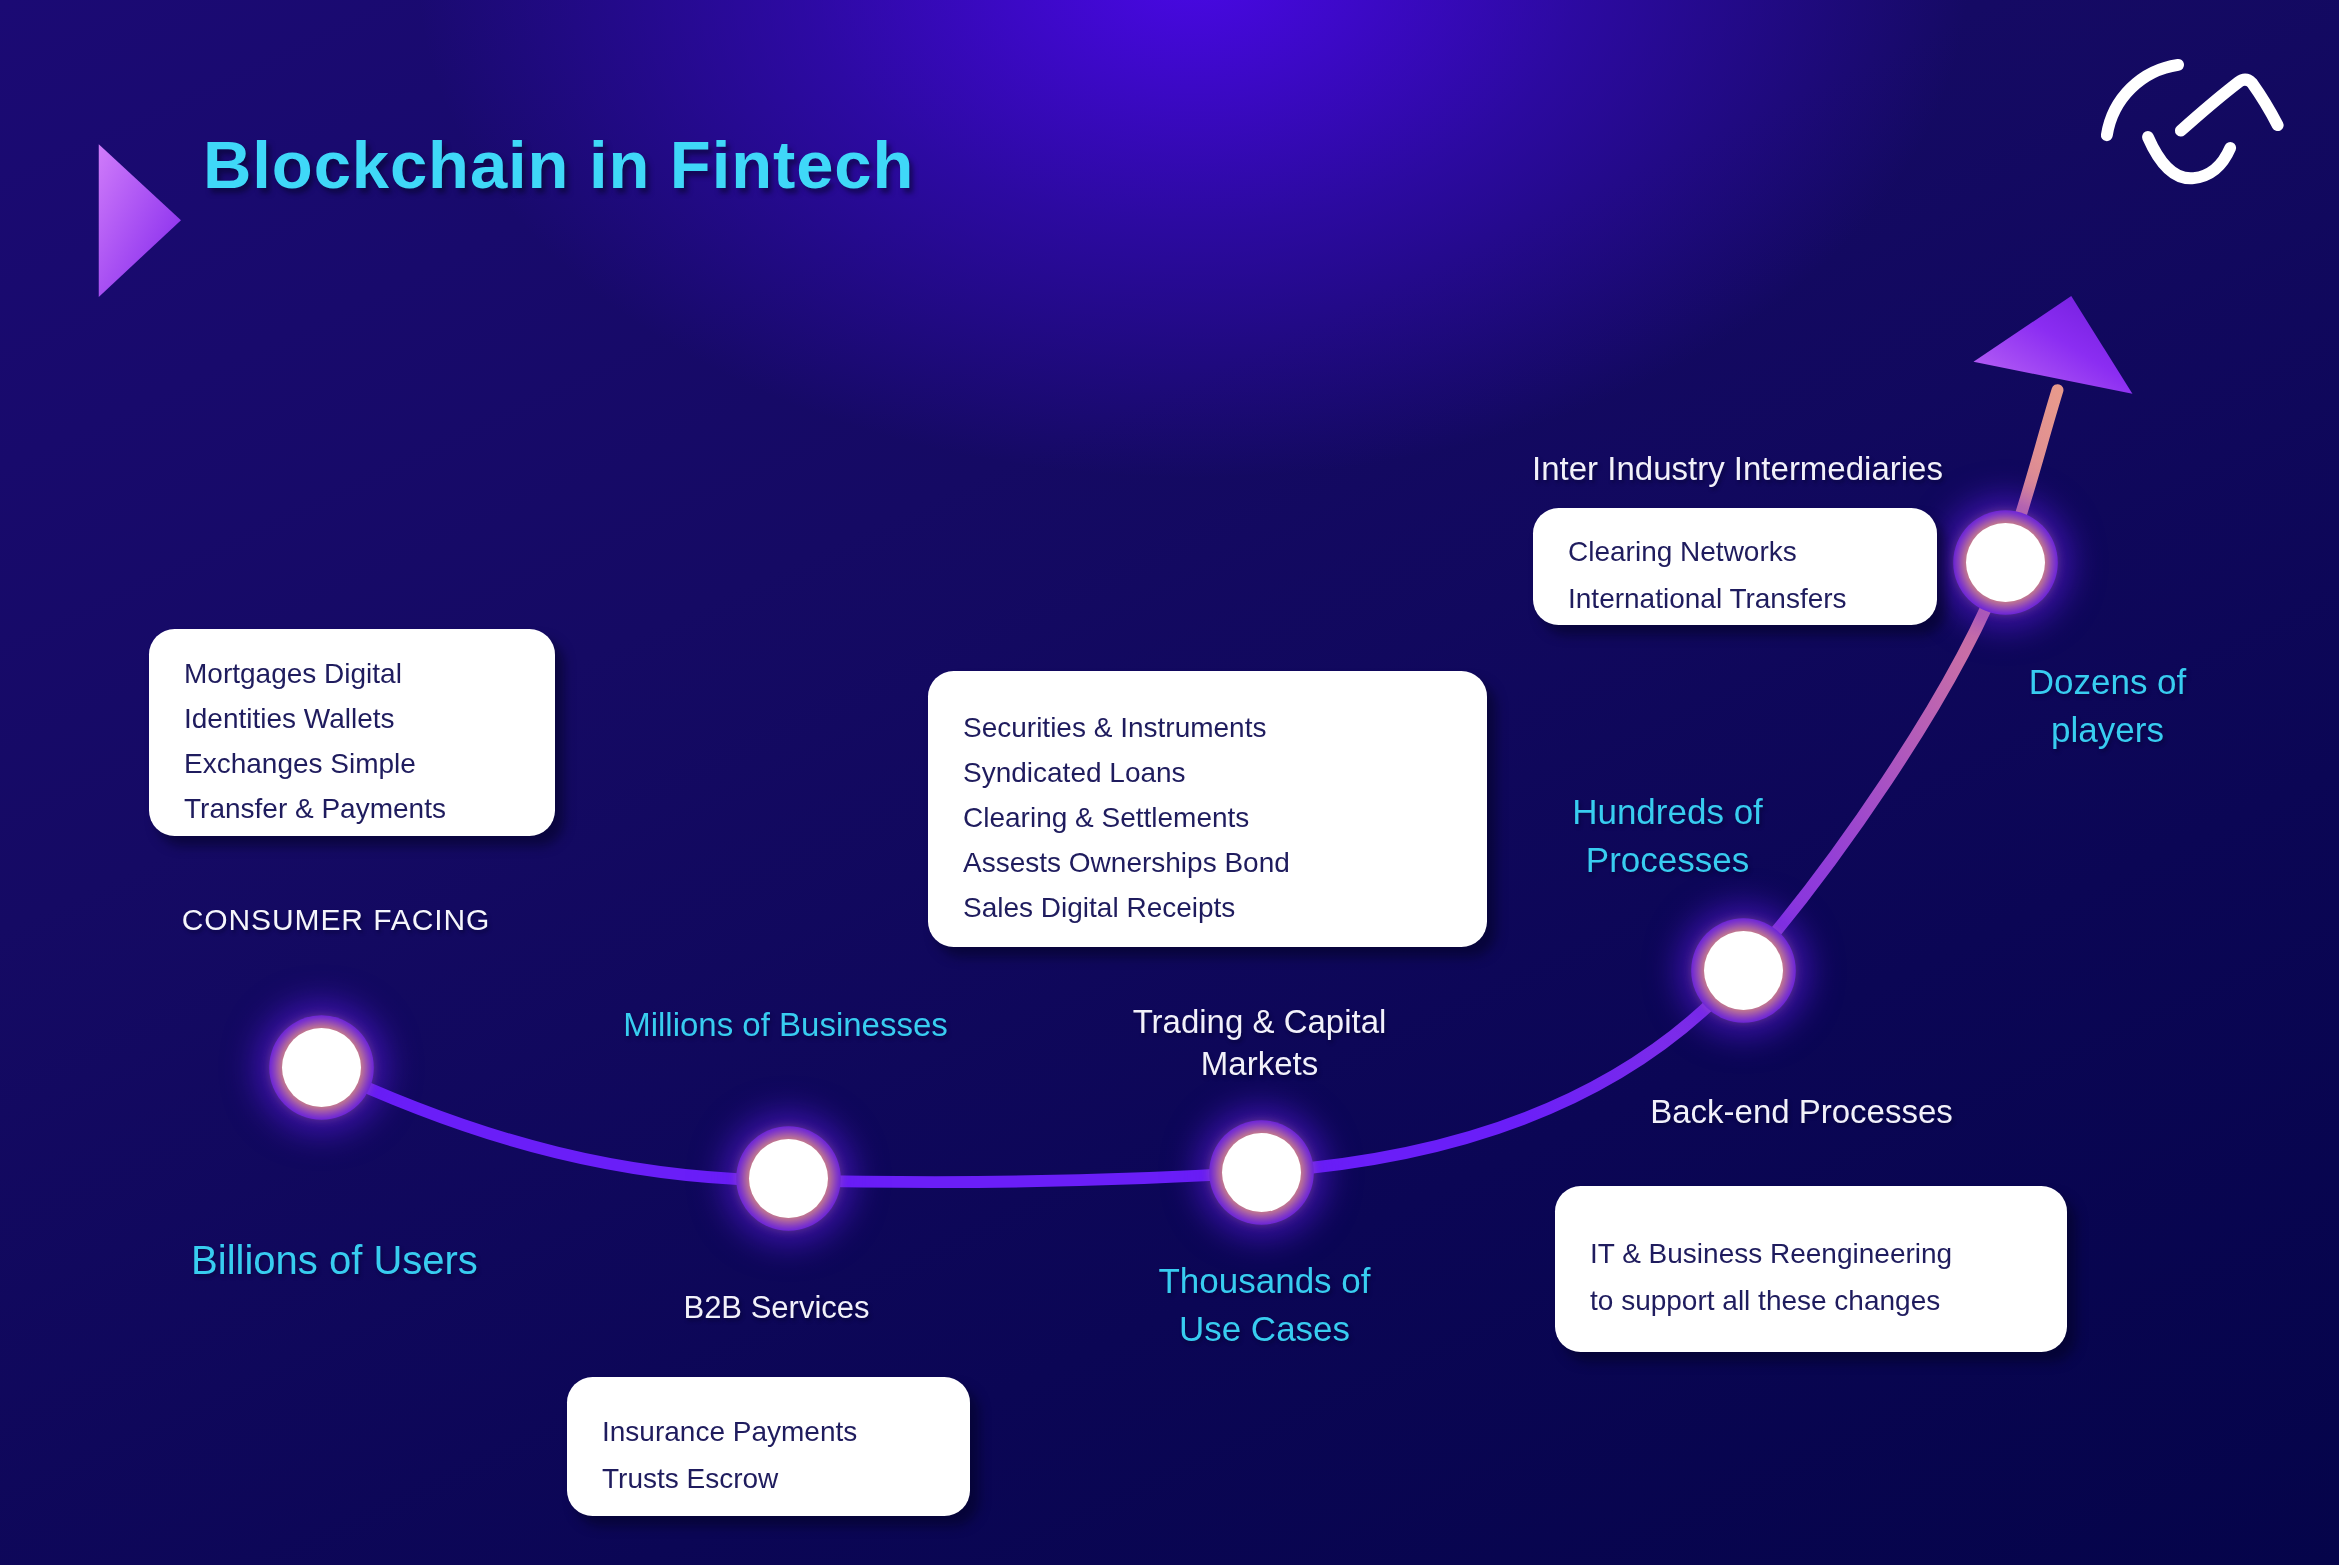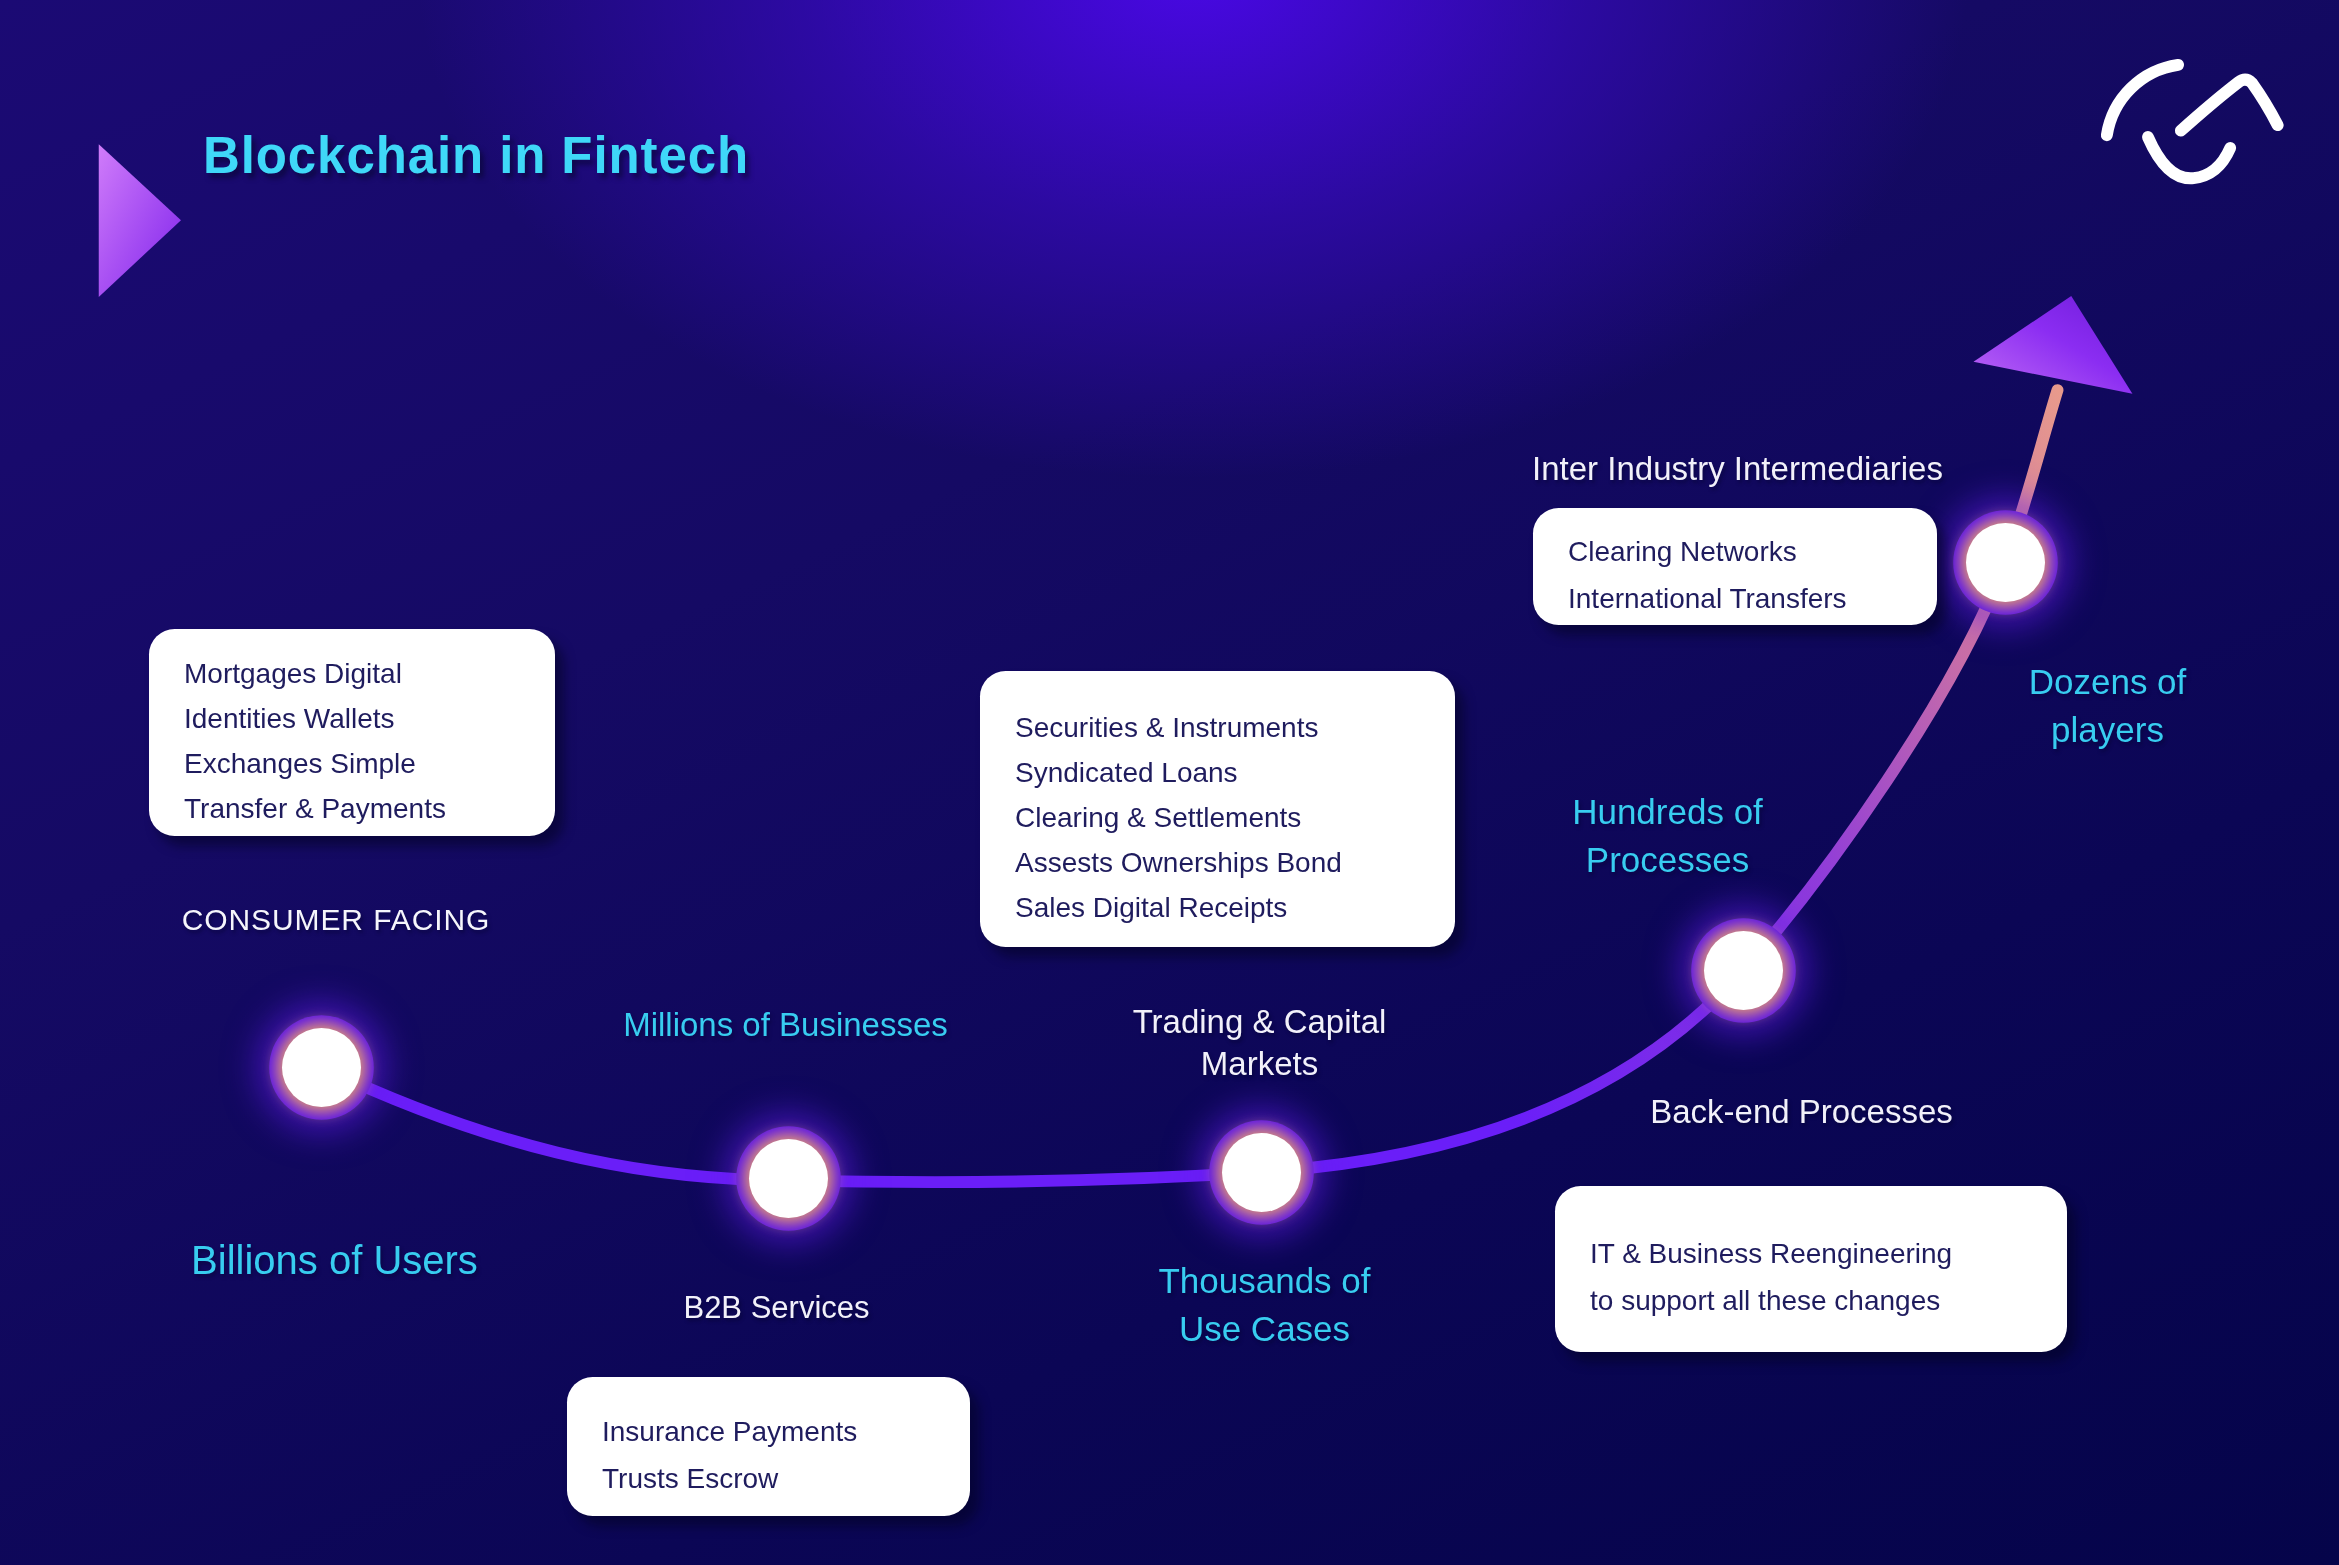--- a/index.html
+++ b/index.html
@@ -11,21 +11,21 @@
   .slide{
     position:relative;width:2339px;height:1565px;overflow:hidden;
     background:
       radial-gradient(1142px 749px ellipse at 51% -2%, rgba(76,8,236,0.95) 0%, rgba(62,10,208,0.55) 34%, rgba(30,7,120,0) 68%),
       linear-gradient(155deg, #1b0a74 0%, #150a64 35%, #0b0655 70%, #05044a 100%);
   }
   svg.decor{position:absolute;left:0;top:0;width:2339px;height:1565px;}
 
   .page-title{
     position:absolute;left:203px;top:126px;width:1096px;
-    font-size:51px;font-weight:bold;letter-spacing:0.9px;
+    font-size:67px;font-weight:bold;letter-spacing:0.9px;
     color:#3fd8f8;text-shadow:3.7px 4.6px 5.5px rgba(5,5,40,0.55);
   }
 
   .node{
     position:absolute;width:79px;height:79px;border-radius:50%;background:#ffffff;
     box-shadow:
       0 0 14.6px 5.5px rgba(244,170,100,0.9),
       0 0 0 12.8px #5a13e9,
       0 0 33px 25.6px rgba(100,28,238,0.55);
   }
@@ -92,21 +92,21 @@
   <div class="node" style="left:749px;top:1139px;"></div>
   <div class="node" style="left:1222px;top:1133px;"></div>
   <div class="node" style="left:1704px;top:931px;"></div>
   <div class="node" style="left:1966px;top:523px;"></div>
 
   <div class="callout" style="left:149px;top:629px;width:406px;height:207px;">Mortgages Digital
 Identities Wallets
 Exchanges Simple
 Transfer &amp; Payments</div>
 
-  <div class="callout" style="left:980px;top:671px;width:475px;height:276px;">Securities &amp; Instruments
+  <div class="callout" style="left:928px;top:671px;width:559px;height:276px;">Securities &amp; Instruments
 Syndicated Loans
 Clearing &amp; Settlements
 Assests Ownerships Bond
 Sales Digital Receipts</div>
 
   <div class="callout" style="left:1533px;top:508px;width:404px;height:117px;line-height:47px;">Clearing Networks
 International Transfers</div>
 
   <div class="callout" style="left:567px;top:1341px;width:403px;height:139px;line-height:47px;margin-top:36px;">Insurance Payments
 Trusts Escrow</div>

